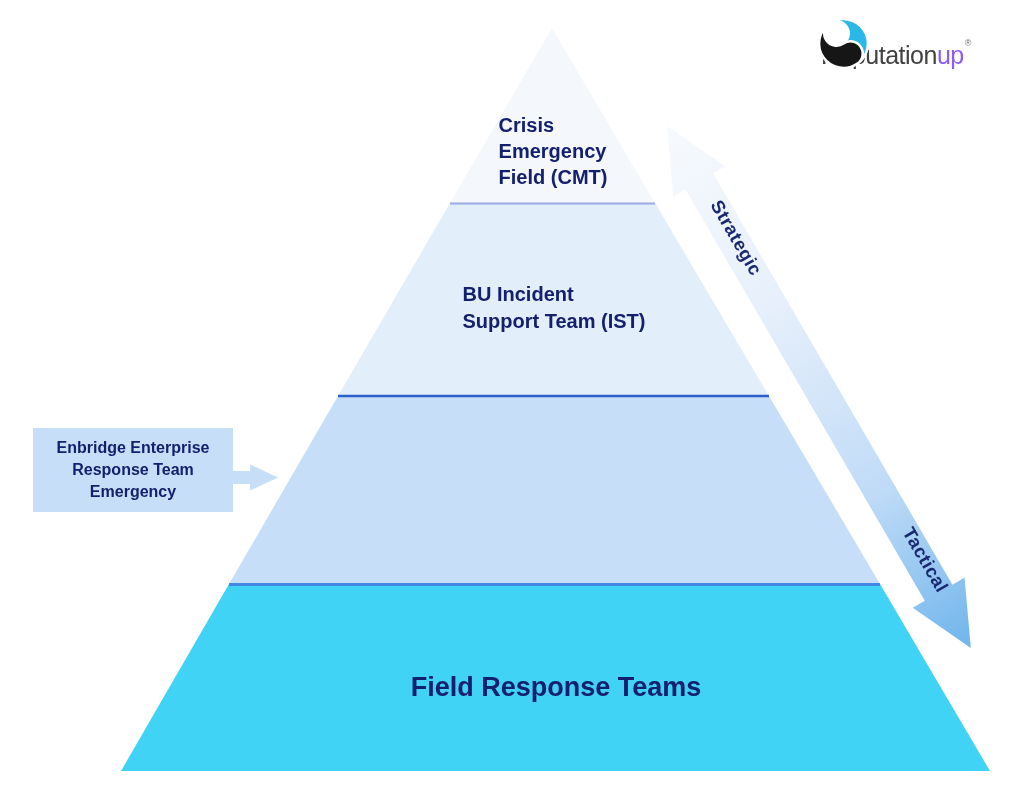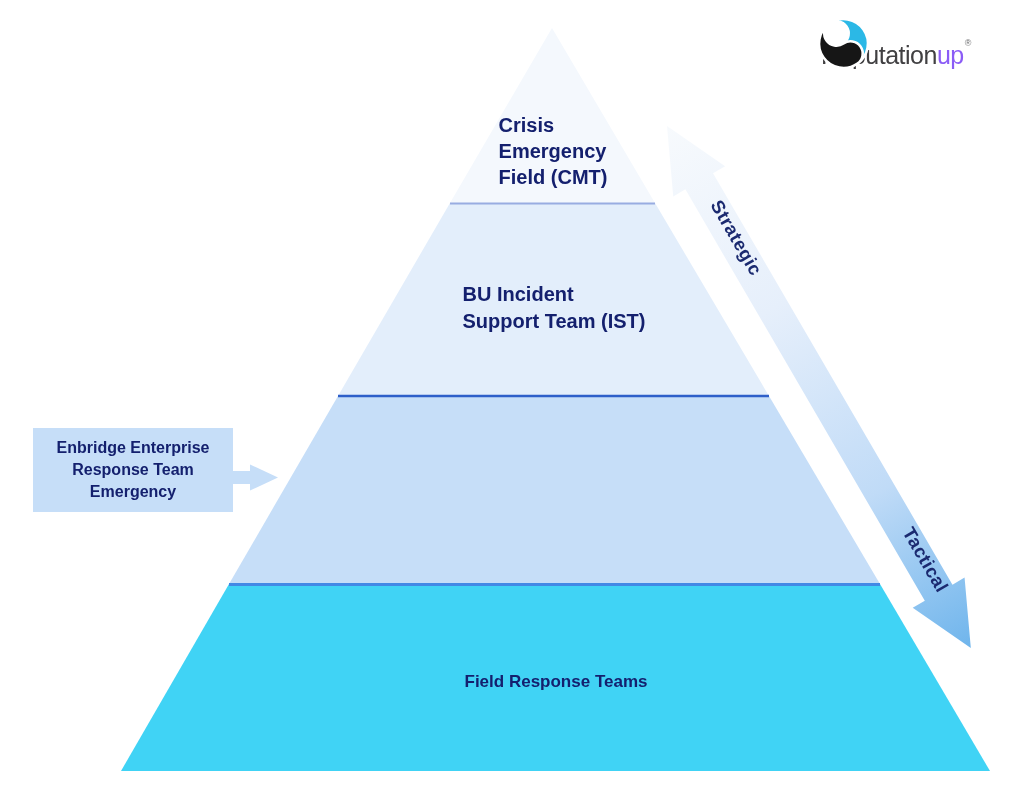--- a/index.html
+++ b/index.html
@@ -16,21 +16,21 @@
   .logo-suffix{color:#8b5cf6;}
   .logo-reg{color:#6d6e70;font-size:9px;vertical-align:18px;margin-left:1px;}
   
   .tier-label{
     position:absolute;transform:translateX(-50%);
     font-weight:bold;color:#14206e;white-space:nowrap;
   }
   .t1{left:553px;top:112px;font-size:20px;line-height:26px;}
   .t2{left:554px;top:281px;font-size:20px;line-height:27px;}
   .t3{left:556px;top:482px;font-size:19.5px;letter-spacing:-0.2px;}
-  .t4{left:556px;top:672px;font-size:17px;}
+  .t4{left:556px;top:672px;font-size:27px;}
   
   .annot-box{
     position:absolute;left:33px;top:428px;width:200px;height:84px;
     display:flex;flex-direction:column;justify-content:center;
     text-align:center;font-weight:bold;font-size:16px;line-height:22px;color:#14206e;
   }
 </style>
 </head>
 <body>
 

